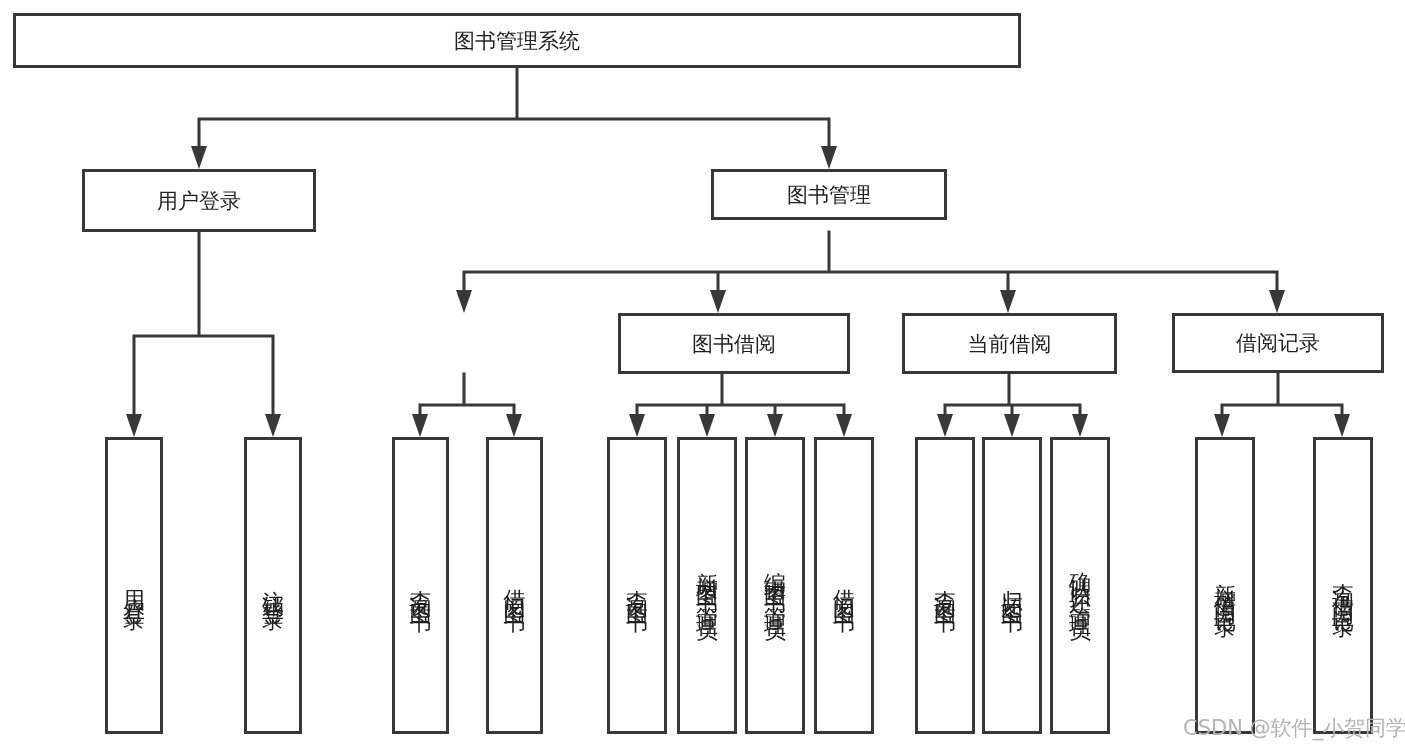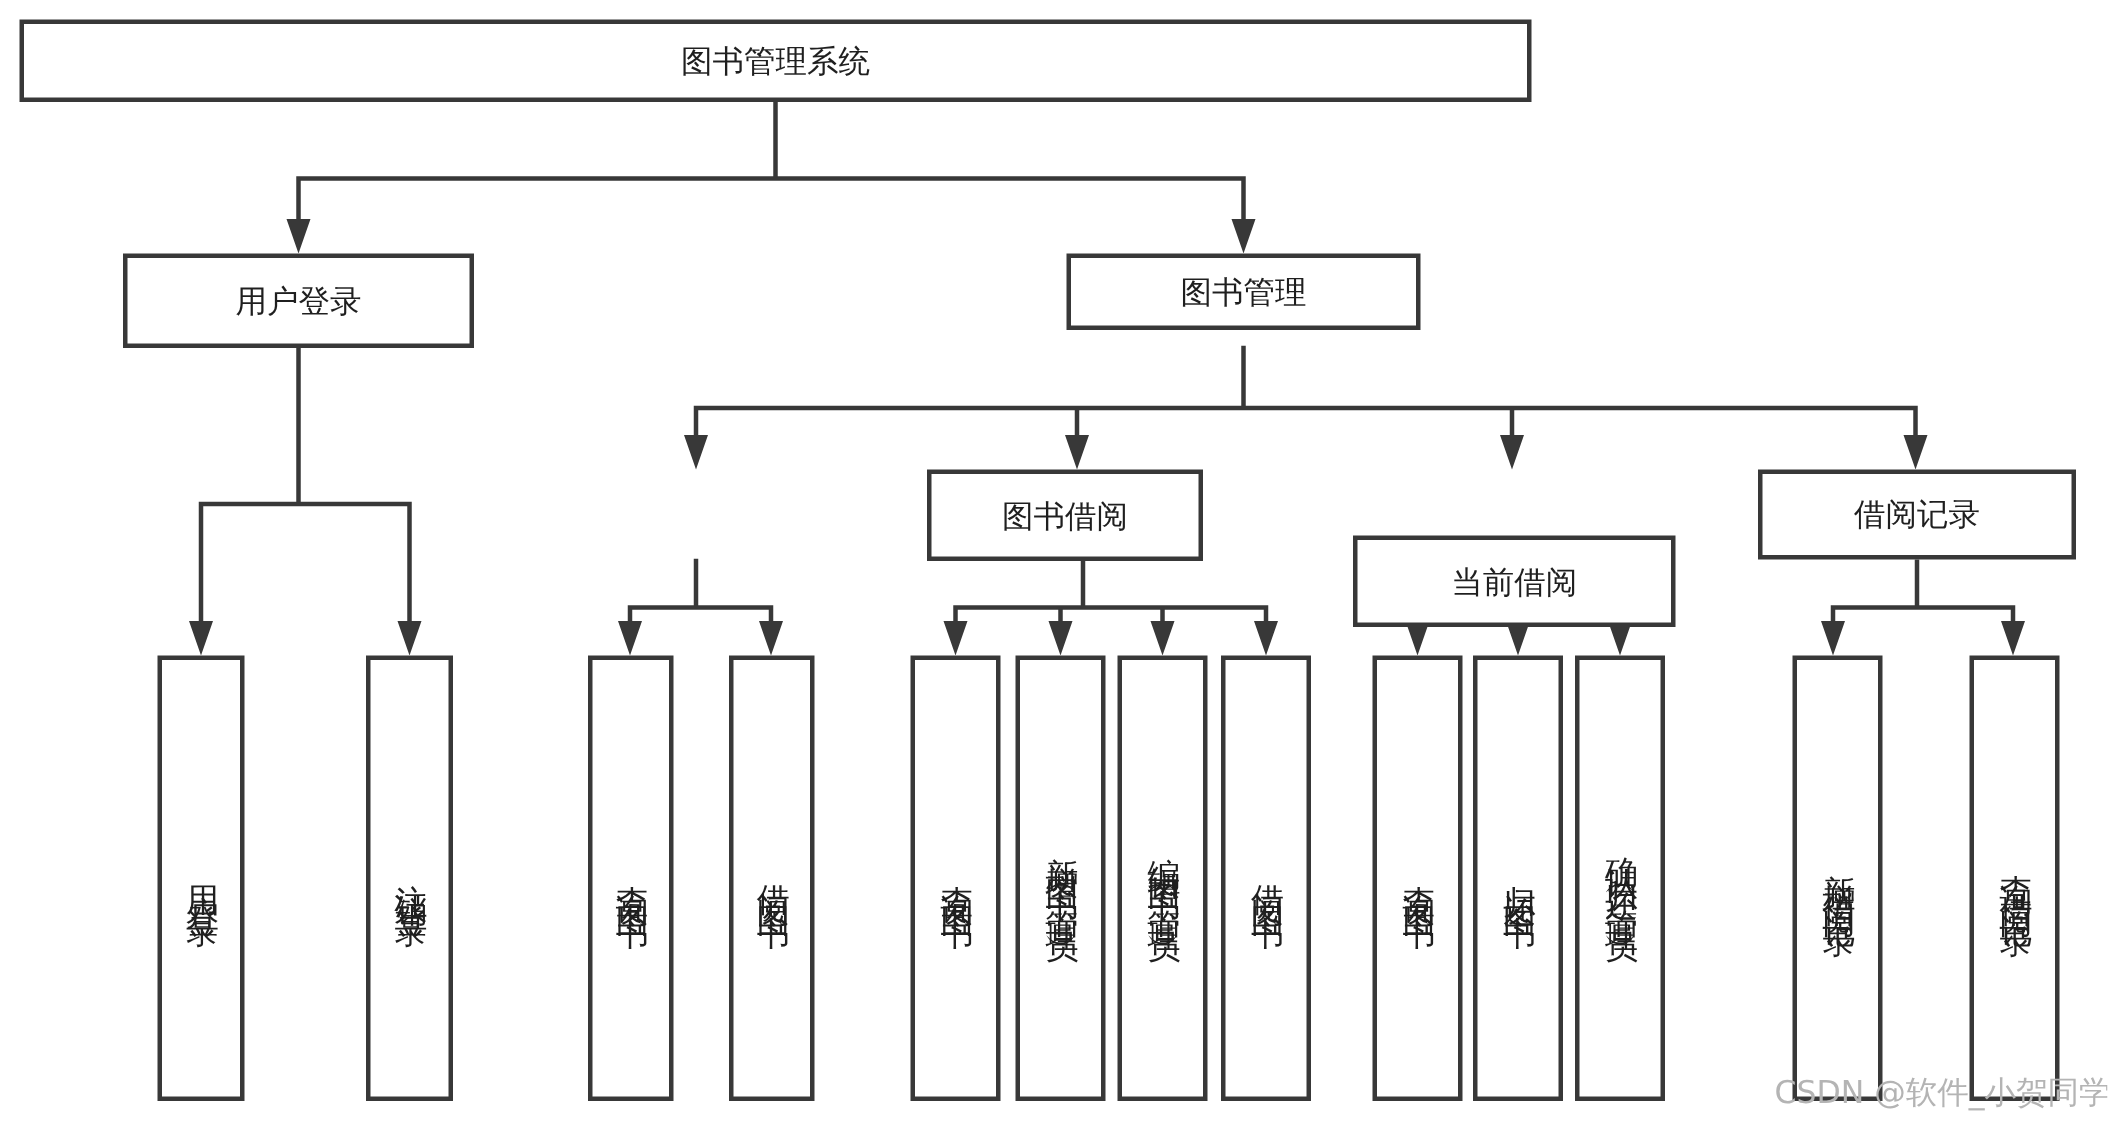--- a/index.html
+++ b/index.html
@@ -3,39 +3,39 @@
 <meta charset="utf-8">
 <style>
   html,body{margin:0;padding:0;background:#ffffff;}
   .canvas{
     position:relative;width:1405px;height:747px;background:#ffffff;
     font-family:"DejaVu Sans","Liberation Sans",sans-serif;color:#1f1f1f;overflow:hidden;
   }
   svg.connectors{position:absolute;left:0;top:0;z-index:0;}
   .node{
     position:absolute;box-sizing:border-box;border:3px solid #383838;background:#ffffff;
-    display:flex;align-items:center;justify-content:center;z-index:1;
+    display:flex;align-items:center;justify-content:center;z-index:1;font-family:Liberation Serif, serif;
   }
   .node .lbl{font-size:21px;color:#1f1f1f;white-space:nowrap;}
   .leaf{top:437px;height:297px;width:58px;}
   .leaf .vtext{
     writing-mode:vertical-rl;text-orientation:mixed;
     font-size:22px;letter-spacing:7px;line-height:1;color:#1f1f1f;
   }
   .watermark{
     position:absolute;left:1183px;top:714px;z-index:2;
     font-size:21px;color:#b4b4b4;white-space:nowrap;
   }
   
   #n-root{left:13px;top:13px;width:1008px;height:55px;}
   #n-userlogin{left:82px;top:169px;width:234px;height:63px;}
   #n-bookmgmt{left:711px;top:169px;width:236px;height:51px;}
   #n-newbook{left:362px;top:313px;width:205px;height:61px;}
-  #n-bookborrow{left:618px;top:313px;width:184px;height:61px;}
-  #n-currentborrow{left:902px;top:313px;width:215px;height:61px;margin-top:44px;}
+  #n-bookborrow{left:618px;top:313px;width:232px;height:61px;}
+  #n-currentborrow{left:902px;top:313px;width:215px;height:61px;}
   #n-borrowrecords{left:1172px;top:313px;width:212px;height:60px;}
   #l-a1{left:105px;}
   #l-a2{left:244px;}
   #l-b1{left:392px;width:57px;}
   #l-b2{left:486px;width:57px;}
   #l-c1{left:607px;width:60px;}
   #l-c2{left:677px;width:60px;}
   #l-c3{left:745px;width:60px;}
   #l-c4{left:814px;width:60px;}
   #l-d1{left:915px;width:60px;}

